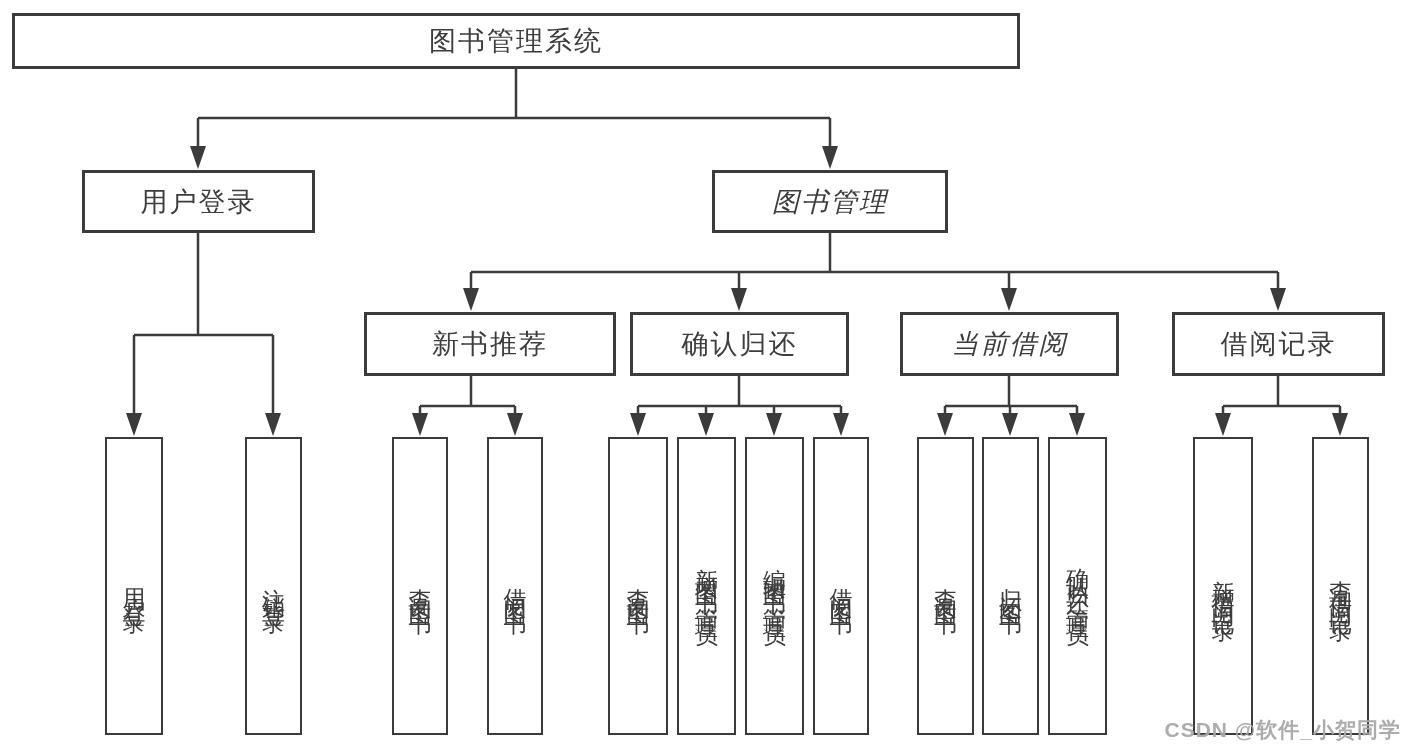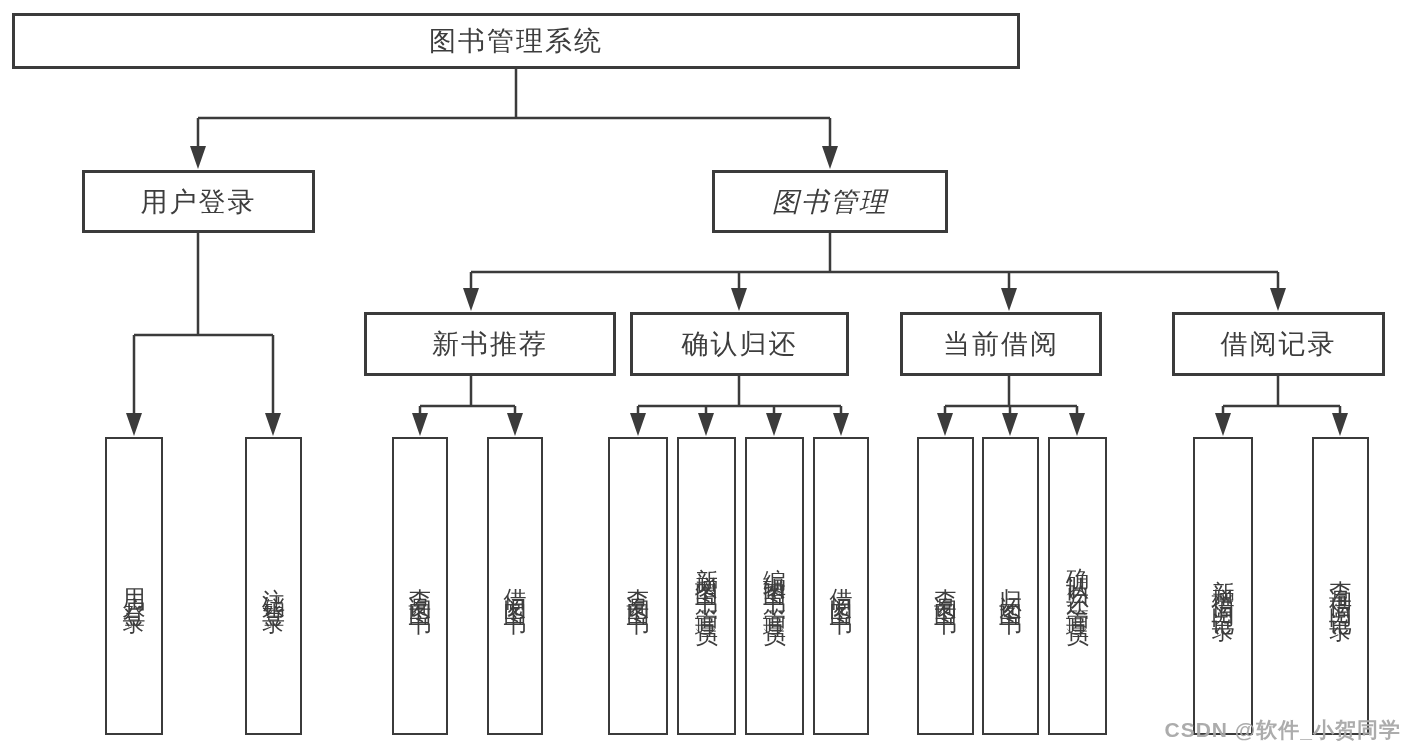--- a/index.html
+++ b/index.html
@@ -113,21 +113,21 @@
     </g>
   </svg>
 
   <div class="box hbox" style="left:12px; top:13px; width:1008px; height:56px;">图书管理系统</div>
 
   <div class="box hbox" style="left:82px; top:170px; width:233px; height:63px;">用户登录</div>
   <div class="box hbox" style="left:712px; top:170px; width:236px; height:63px;font-style:italic;">图书管理</div>
 
   <div class="box hbox" style="left:364px; top:312px; width:252px; height:64px;">新书推荐</div>
   <div class="box hbox" style="left:630px; top:312px; width:219px; height:64px;">确认归还</div>
-  <div class="box hbox" style="left:900px; top:312px; width:202px; height:64px;">当前借阅</div>
+  <div class="box hbox" style="left:900px; top:312px; width:219px; height:64px;font-style:italic;">当前借阅</div>
   <div class="box hbox" style="left:1172px; top:312px; width:213px; height:64px;">借阅记录</div>
 
   <div class="box vbox" style="left:105px; top:437px; width:58px; height:298px;">
     <span class="vtext">用户登录</span>
   </div>
   <div class="box vbox" style="left:245px; top:437px; width:57px; height:298px;">
     <span class="vtext">注销登录</span>
   </div>
 
   <div class="box vbox" style="left:392px; top:437px; width:56px; height:298px;">

